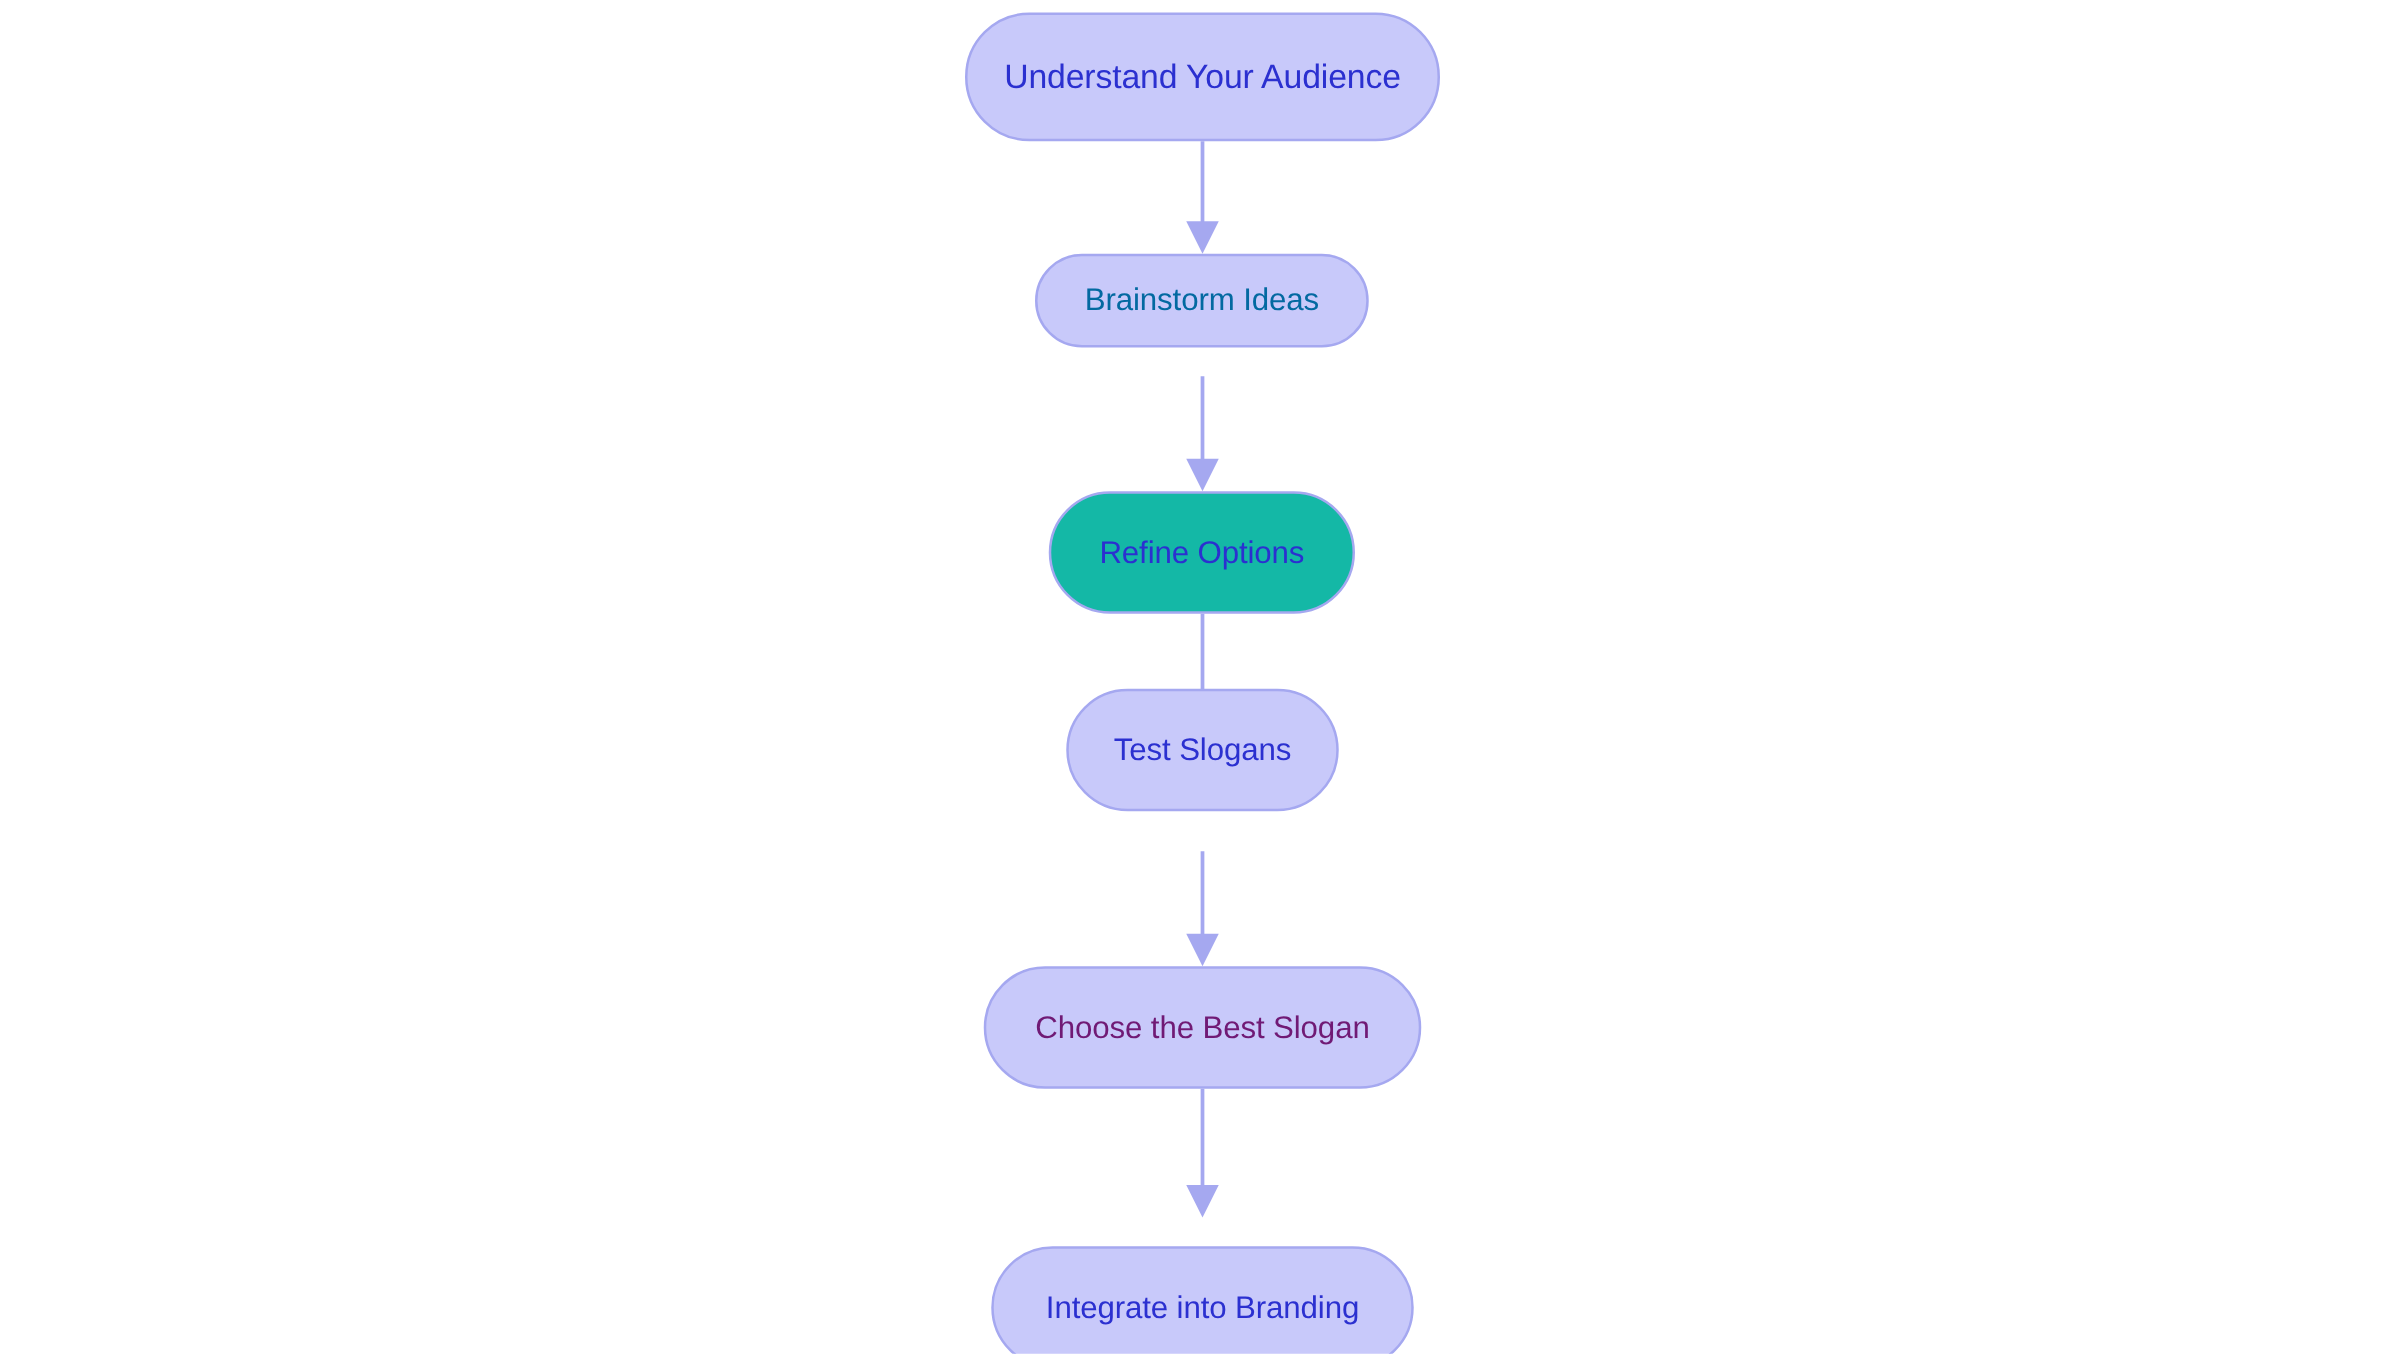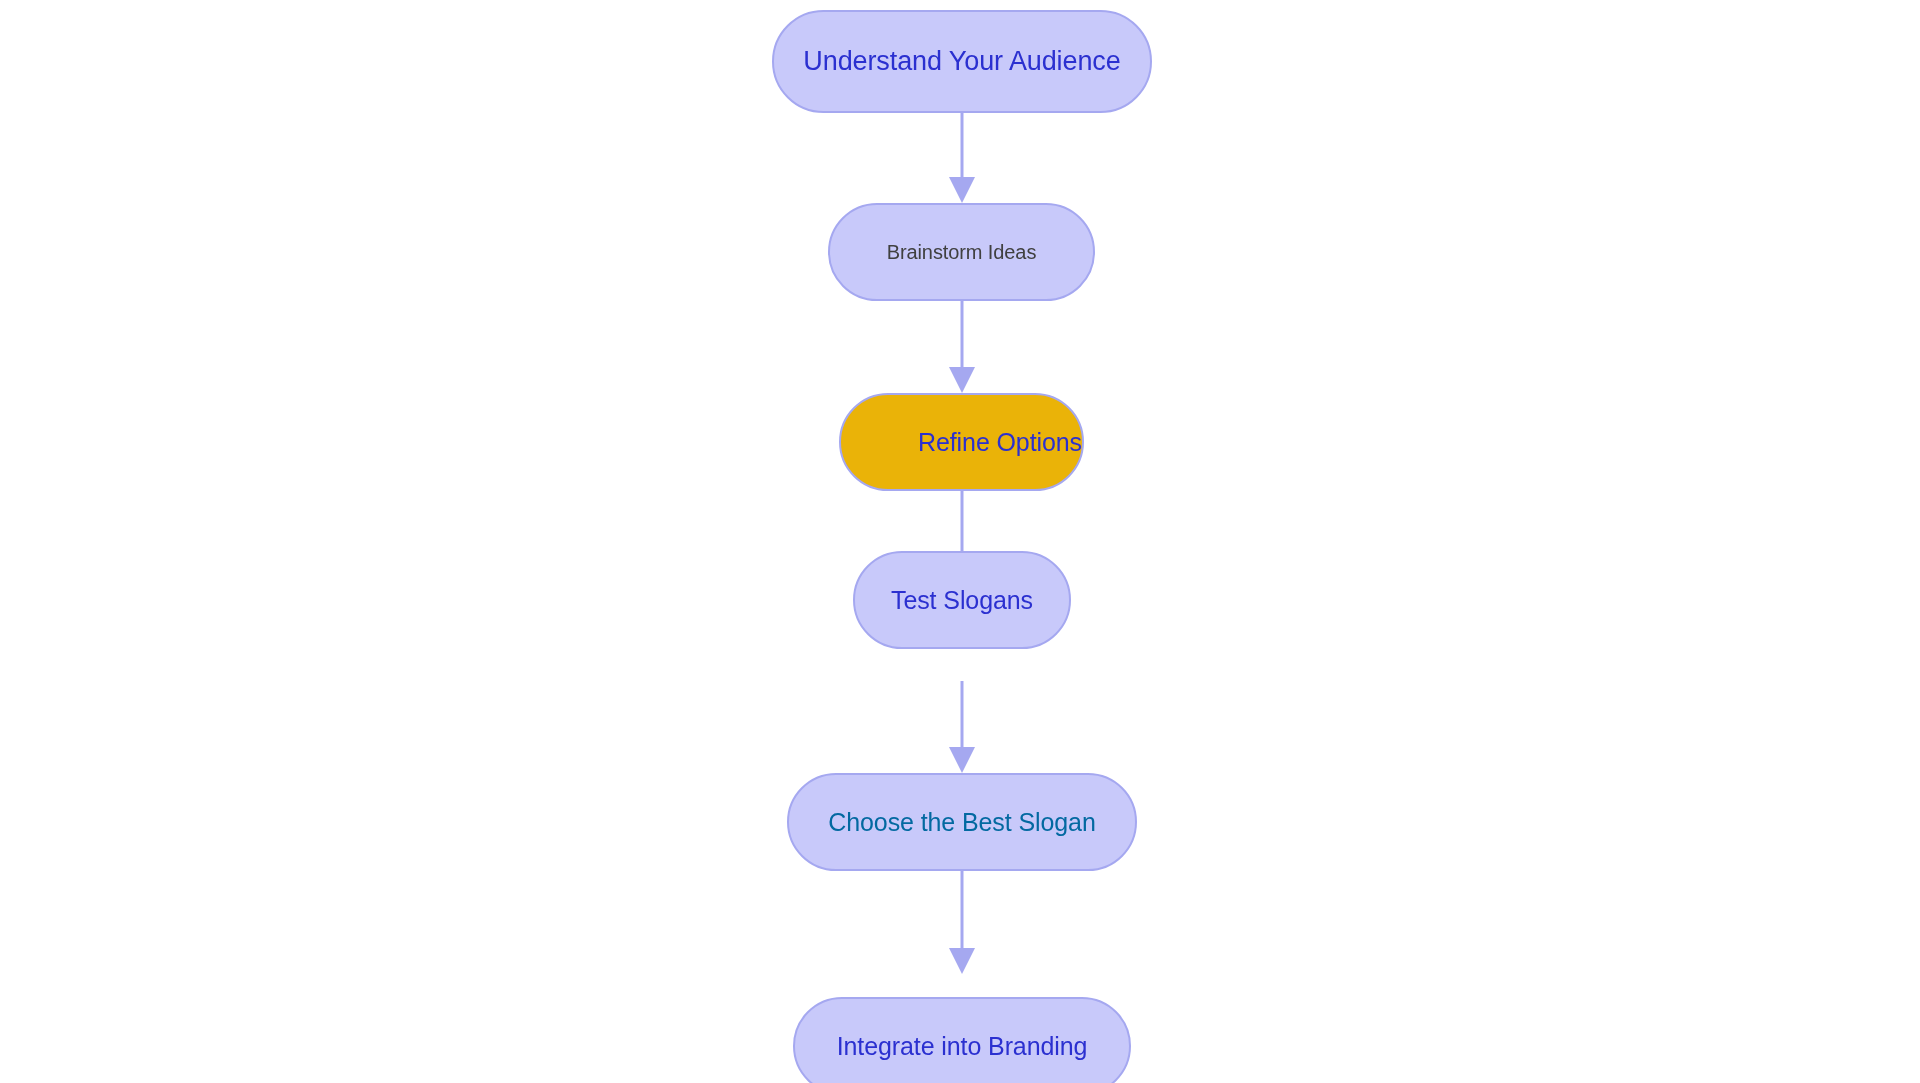--- a/index.html
+++ b/index.html
@@ -72,33 +72,33 @@
       <g>
         <line x1="962" y1="871" x2="962" y2="951" stroke="#A5A8F0" stroke-width="3"></line>
         <polygon points="949,948 975,948 962,974" fill="#A5A8F0"></polygon>
       </g>
     </svg>
 
   <div class="flow-node" id="n0" style="left: 772px; top: 10px; width: 380px; height: 103px; background: rgb(200, 201, 250); border: 2px solid rgb(165, 168, 240); color: rgb(43, 48, 208); font-size: 27px;">
     <span class="flow-node-label">Understand Your Audience</span>
   </div>
 
-  <div class="flow-node" id="n1" style="left: 828px; top: 203px; width: 267px; height: 98px; background: rgb(200, 201, 250); border: 2px solid rgb(165, 168, 240); color: #404040; font-size: 20px;">
+  <div class="flow-node" id="n1" style="left: 828px; top: 203px; width: 267px; height: 75px; background: rgb(200, 201, 250); border: 2px solid rgb(165, 168, 240); color: #0369a1; font-size: 25px;">
     <span class="flow-node-label">Brainstorm Ideas</span>
   </div>
 
-  <div class="flow-node" id="n2" style="left: 839px; top: 393px; width: 245px; height: 98px; background: #eab308; border: 2px solid rgb(165, 168, 240); color: rgb(43, 48, 208); font-size: 25px; justify-content: flex-end;">
+  <div class="flow-node" id="n2" style="left: 839px; top: 393px; width: 245px; height: 98px; background: #14b8a6; border: 2px solid rgb(165, 168, 240); color: rgb(43, 48, 208); font-size: 25px;">
     <span class="flow-node-label">Refine Options</span>
   </div>
 
   <div class="flow-node" id="n3" style="left: 853px; top: 551px; width: 218px; height: 98px; background: rgb(200, 201, 250); border: 2px solid rgb(165, 168, 240); color: rgb(43, 48, 208); font-size: 25px;">
     <span class="flow-node-label">Test Slogans</span>
   </div>
 
-  <div class="flow-node" id="n4" style="left: 787px; top: 773px; width: 350px; height: 98px; background: rgb(200, 201, 250); border: 2px solid rgb(165, 168, 240); color: #0369a1; font-size: 25px;">
+  <div class="flow-node" id="n4" style="left: 787px; top: 773px; width: 350px; height: 98px; background: rgb(200, 201, 250); border: 2px solid rgb(165, 168, 240); color: #701a75; font-size: 25px;">
     <span class="flow-node-label">Choose the Best Slogan</span>
   </div>
 
   <div class="flow-node" id="n5" style="left: 793px; top: 974px; width: 338px; height: 98px; background: rgb(200, 201, 250); border: 2px solid rgb(165, 168, 240); color: rgb(43, 48, 208); font-size: 25px; margin-top: 23px;">
     <span class="flow-node-label">Integrate into Branding</span>
   </div>
 
 </div>
 
 </body></html>

